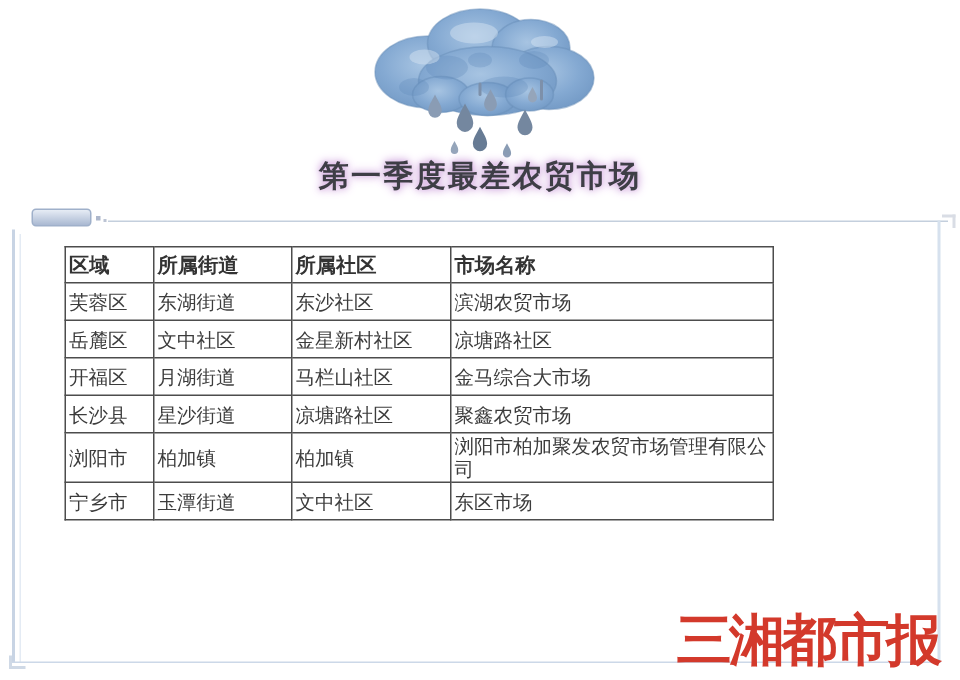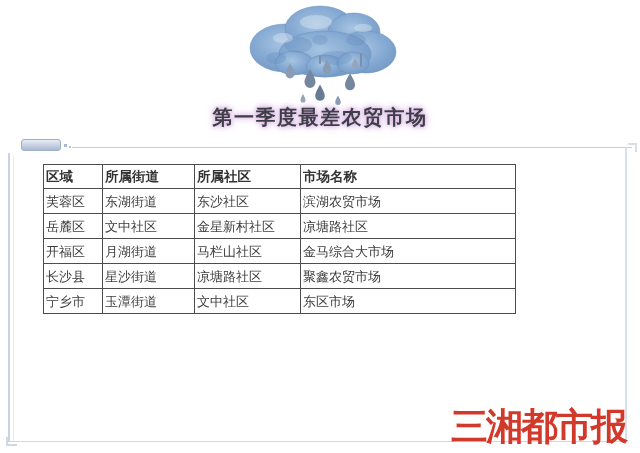--- a/index.html
+++ b/index.html
@@ -169,20 +169,26 @@
         <td>马栏山社区</td>
         <td>金马综合大市场</td>
       </tr>
       <tr>
         <td>长沙县</td>
         <td>星沙街道</td>
         <td>凉塘路社区</td>
         <td>聚鑫农贸市场</td>
       </tr>
       <tr>
+        <td>浏阳市</td>
+        <td>柏加镇</td>
+        <td>柏加镇</td>
+        <td>浏阳市柏加聚发农贸市场管理有限公司</td>
+      </tr>
+      <tr>
         <td>宁乡市</td>
         <td>玉潭街道</td>
         <td>文中社区</td>
         <td>东区市场</td>
       </tr>
     </tbody>
   </table>
 
   <div class="newspaper-logo">三湘都市报</div>
 

